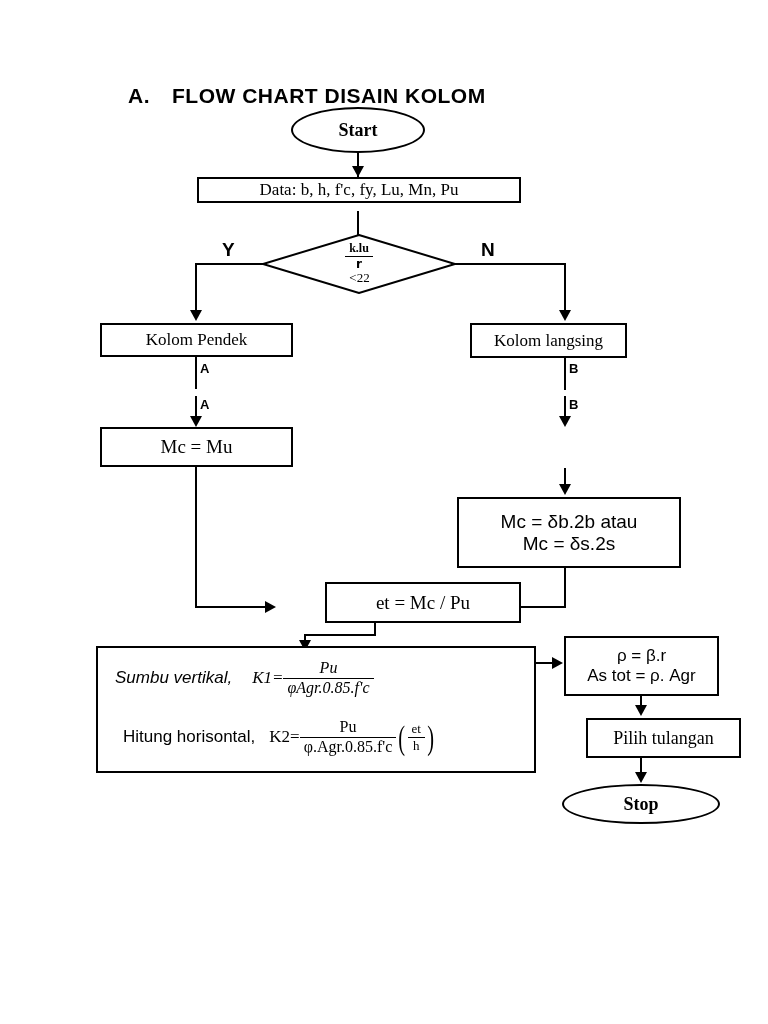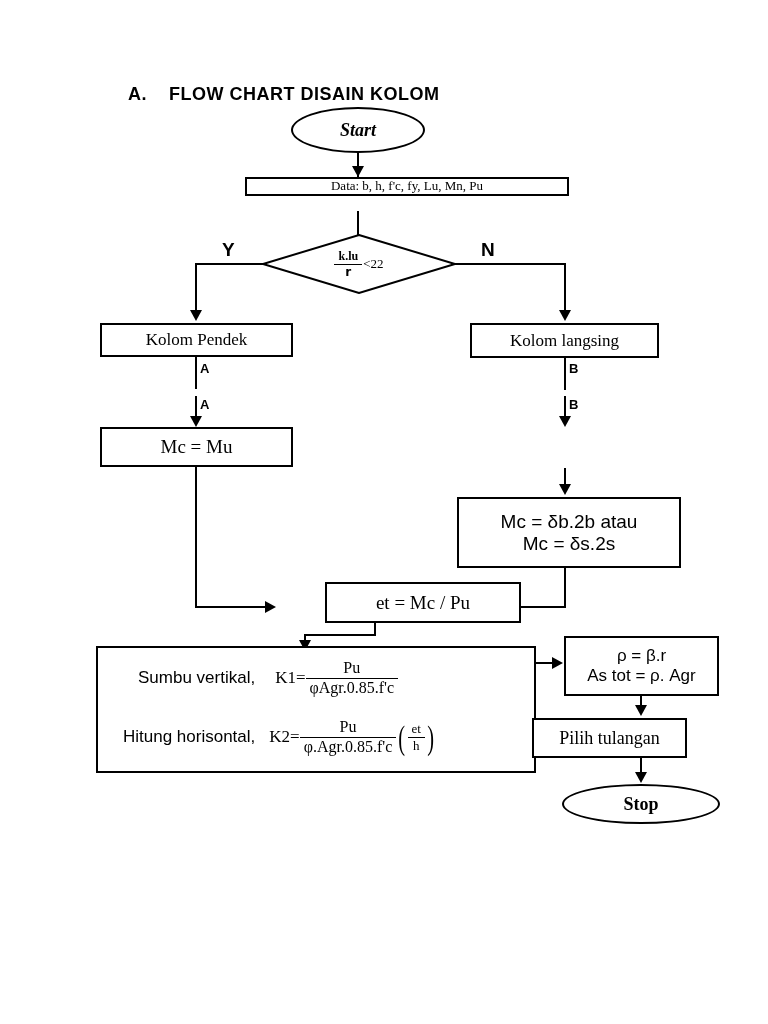--- a/index.html
+++ b/index.html
@@ -21,21 +21,21 @@
     width: 768px;
     height: 1024px;
   }
   
   .title {
     position: absolute;
     left: 128px;
     top: 84px;
     font-family: "Liberation Sans", sans-serif;
     font-weight: bold;
-    font-size: 18px;
+    font-size: 21px;
     letter-spacing: 0.5px;
     white-space: nowrap;
   }
   .title .sec { margin-right: 22px; }
 
   
   .node {
     position: absolute;
     box-sizing: border-box;
     display: flex;
@@ -62,20 +62,21 @@
     position: absolute;
   }
   .diamond-wrap svg { display: block; }
   .diamond-label {
     position: absolute;
     left: 0; top: 0;
     width: 100%; height: 100%;
     display: flex;
     align-items: center;
     justify-content: center;
+    flex-direction: column;
   }
 
   
   .frac {
     display: inline-block;
     vertical-align: middle;
     text-align: center;
     line-height: 1.05;
   }
   .frac .num {
@@ -170,28 +171,28 @@
 </style>
 </head>
 <body>
 
 <div id="page">
 
   <div class="title">
     <span class="sec">A.</span><span>FLOW  CHART DISAIN KOLOM</span>
   </div>
 
-  <div class="node ellipse serif" style="left:291px; top:107px; width:134px; height:46px; font-size:18px;font-style:italic;">
+  <div class="node ellipse serif" style="left:291px; top:107px; width:134px; height:46px; font-size:18px;">
     <span>Start</span>
   </div>
 
   <div class="ln vline" style="left:357px; top:153px; height:26px;"></div>
   <div class="arrow-down" style="left:352px; top:166px;"></div>
 
-  <div class="node box serif" style="left:197px; top:177px; width:324px; height:19px; font-size:13px;margin-left:48px;">
+  <div class="node box serif" style="left:197px; top:177px; width:324px; height:26px; font-size:17px;">
     <span>Data: b, h, f'c, fy, Lu, Mn, Pu</span>
   </div>
 
   <div class="ln vline" style="left:357px; top:211px; height:25px;"></div>
 
   <div class="diamond-wrap" style="left:262px; top:234px; width:194px; height:60px;">
     <svg width="194" height="60" viewBox="0 0 194 60">
       <polygon points="97,1 193,30 97,59 1,30" fill="#ffffff" stroke="#000000" stroke-width="2"></polygon>
     </svg>
     <div class="diamond-label">
@@ -226,21 +227,21 @@
   <div class="arrow-down" style="left:190px; top:416px;"></div>
 
   <div class="node box serif" style="left:100px; top:427px; width:193px; height:40px; font-size:19px;">
     <span>Mc = Mu</span>
   </div>
 
   <div class="ln vline" style="left:195px; top:467px; height:141px;"></div>
   <div class="ln hline" style="left:195px; top:606px; width:72px;"></div>
   <div class="arrow-right" style="left:265px; top:601px;"></div>
 
-  <div class="node box serif" style="left:470px; top:323px; width:189px; height:35px; font-size:17px;">
+  <div class="node box serif" style="left:470px; top:323px; width:157px; height:35px; font-size:17px;">
     <span>Kolom langsing</span>
   </div>
 
   <div class="ln vline" style="left:564px; top:358px; height:32px;"></div>
   <div class="edge-label" style="left:569px; top:362px;">B</div>
 
   <div class="ln vline" style="left:564px; top:396px; height:28px;"></div>
   <div class="edge-label" style="left:569px; top:398px;">B</div>
   <div class="arrow-down" style="left:559px; top:416px;"></div>
 
@@ -261,21 +262,21 @@
     <span>et = Mc / Pu</span>
   </div>
 
   <div class="ln hline" style="left:304px; top:634px; width:72px;"></div>
   <div class="ln vline" style="left:374px; top:623px; height:13px;"></div>
   <div class="ln vline" style="left:304px; top:634px; height:9px;"></div>
   <div class="arrow-down" style="left:299px; top:640px;"></div>
 
   <div class="formula-panel" style="left:96px; top:646px; width:440px; height:127px;">
 
-    <div class="frow" style="left:40px; top:12px;">
+    <div class="frow" style="left:17px; top:12px;font-style:italic;">
       <span class="axis-name">Sumbu vertikal,</span>
       <span class="kname" style="margin-left:20px;">K1=</span>
       <span class="frac">
         <span class="num">Pu</span>
         <span class="den">φAgr.0.85.f'c</span>
       </span>
     </div>
 
     <div class="frow" style="left:25px; top:71px;">
       <span class="axis-name">Hitung horisontal,</span>
@@ -299,21 +300,21 @@
   <div class="arrow-right" style="left:552px; top:657px;"></div>
 
   <div class="node box sans" style="left:564px; top:636px; width:155px; height:60px; font-size:17px; flex-direction:column;">
     <span>ρ = β.r</span>
     <span>As tot = ρ. Agr</span>
   </div>
 
   <div class="ln vline" style="left:640px; top:696px; height:11px;"></div>
   <div class="arrow-down" style="left:635px; top:705px;"></div>
 
-  <div class="node box serif" style="left:532px; top:718px; width:155px; height:40px; font-size:18px;">
+  <div class="node box serif" style="left:586px; top:718px; width:155px; height:40px; font-size:18px;">
     <span>Pilih tulangan</span>
   </div>
 
   <div class="ln vline" style="left:640px; top:758px; height:17px;"></div>
   <div class="arrow-down" style="left:635px; top:772px;"></div>
 
   <div class="node ellipse serif" style="left:562px; top:784px; width:158px; height:40px; font-size:18px;">
     <span>Stop</span>
   </div>
 

